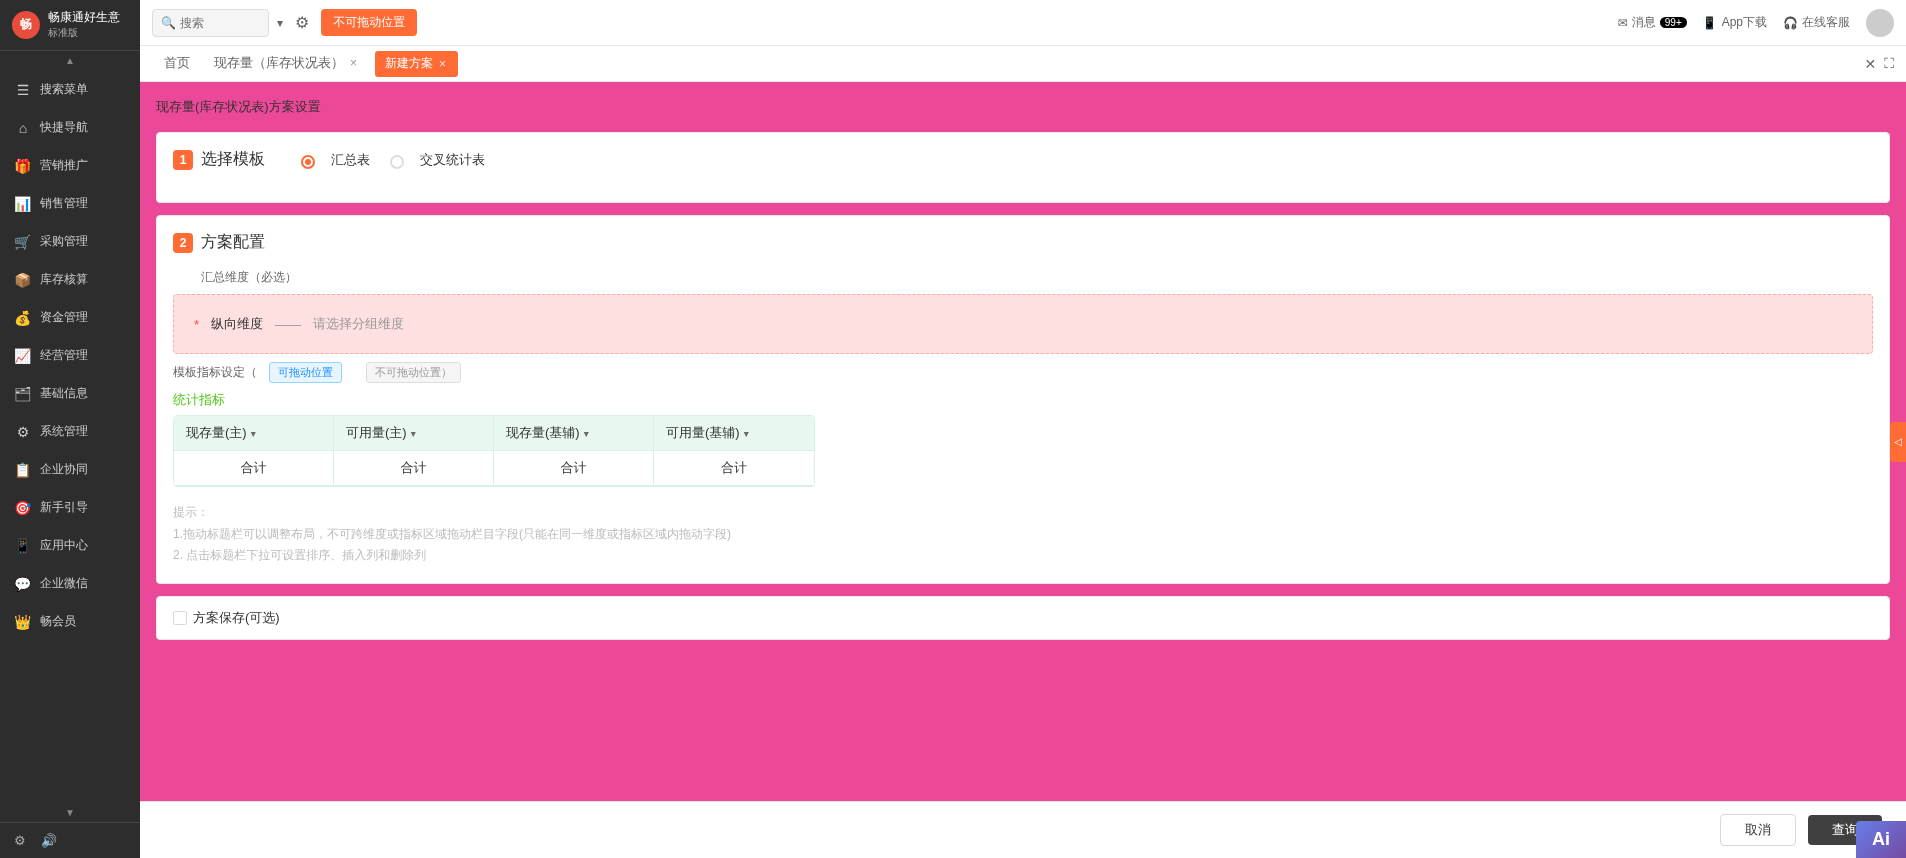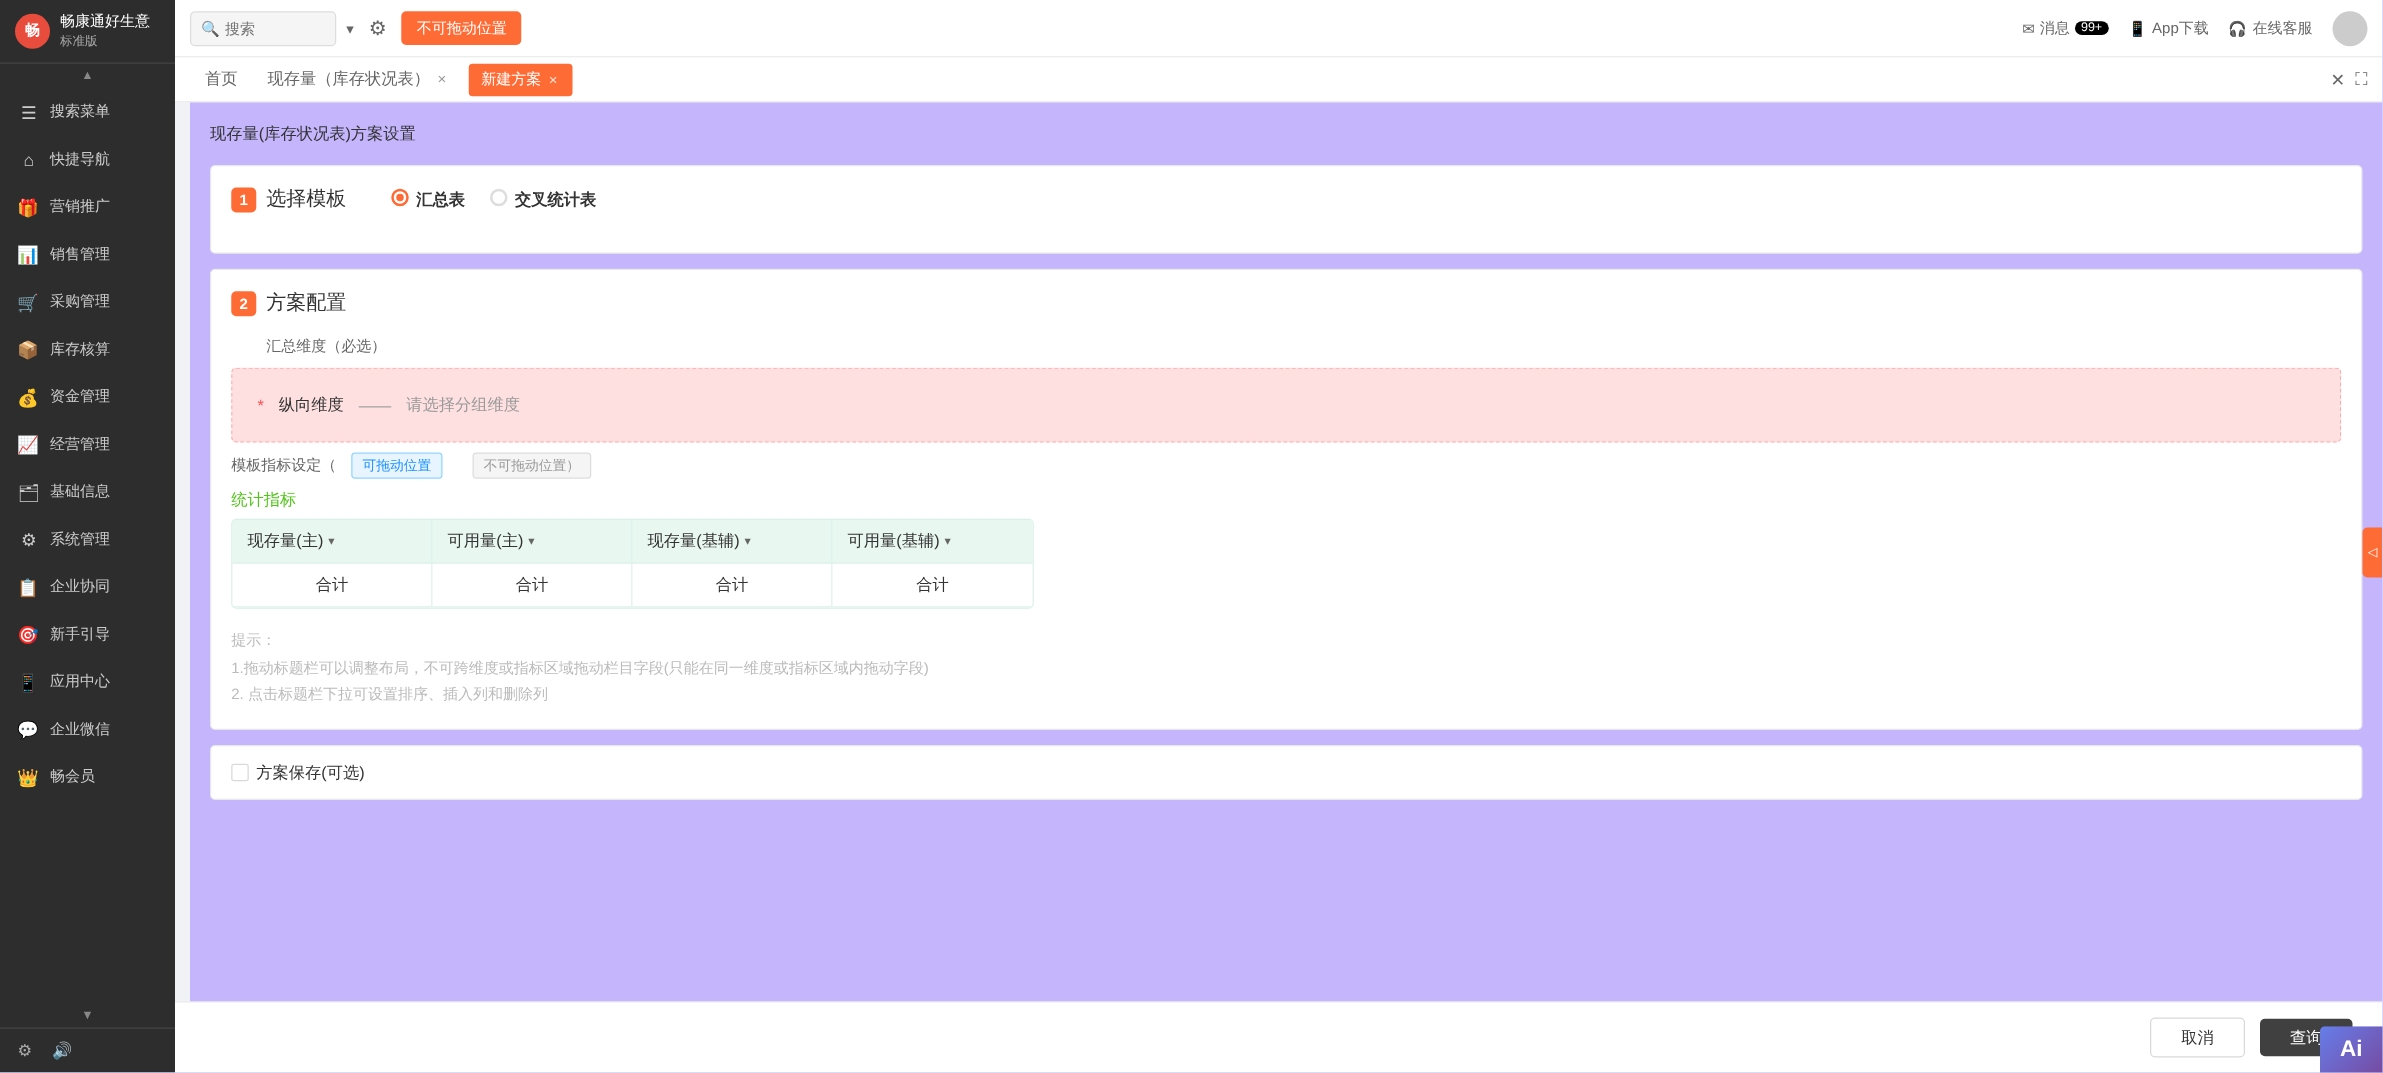--- a/index.html
+++ b/index.html
@@ -93,23 +93,22 @@
       padding: 0 12px; height: 36px; cursor: pointer;
       font-size: 13px; color: #666;
       border-bottom: 2px solid transparent;
     }
     .tab-close { color: #999; font-size: 12px; cursor: pointer; padding: 2px; }
     .tab-new { background: #ff6b35; color: white; padding: 2px 10px; border-radius: 3px; font-size: 12px; display: flex; align-items: center; gap: 4px; height: 26px; margin-left: 4px; }
     .tab-new .tab-close { color: rgba(255,255,255,0.8); }
 
     
     .content {
-      flex: 1; background: #c4b5fd; overflow-y: auto; padding: 16px;
+      flex: 1; background: #ec4899; overflow-y: auto; padding: 16px;
       position: relative;
-      margin-left: 12px;
     }
 
     .page-title { font-size: 13px; color: #333; margin-bottom: 16px; font-weight: 500; }
 
     .section-card {
       background: #fff; border-radius: 4px; padding: 16px; margin-bottom: 12px;
       border: 1px solid #e8e8e8;
     }
 
     .section-header {
@@ -117,21 +116,21 @@
     }
     .section-num {
       width: 20px; height: 20px; background: #ff6b35; color: white;
       border-radius: 4px; display: flex; align-items: center; justify-content: center;
       font-size: 12px; font-weight: bold; flex-shrink: 0;
     }
     .section-title { font-size: 16px; font-weight: 400; color: #333; }
 
     
     .template-row { display: flex; align-items: center; gap: 20px; margin-left: 28px; }
-    .radio-item { display: flex; align-items: flex-start; gap: 6px; cursor: pointer; font-weight: bold; }
+    .radio-item { display: flex; align-items: flex-end; gap: 16px; cursor: pointer; }
     .radio-circle {
       width: 14px; height: 14px; border-radius: 50%; border: 2px solid #ddd;
       display: flex; align-items: center; justify-content: center;
     }
     .radio-circle.checked { border-color: #ff6b35; }
     .radio-circle.checked::after { content: ''; width: 6px; height: 6px; border-radius: 50%; background: #ff6b35; }
     .radio-label { font-size: 13px; color: #333; }
 
     
     .sub-label { font-size: 12px; color: #666; margin-bottom: 8px; margin-left: 28px; }

